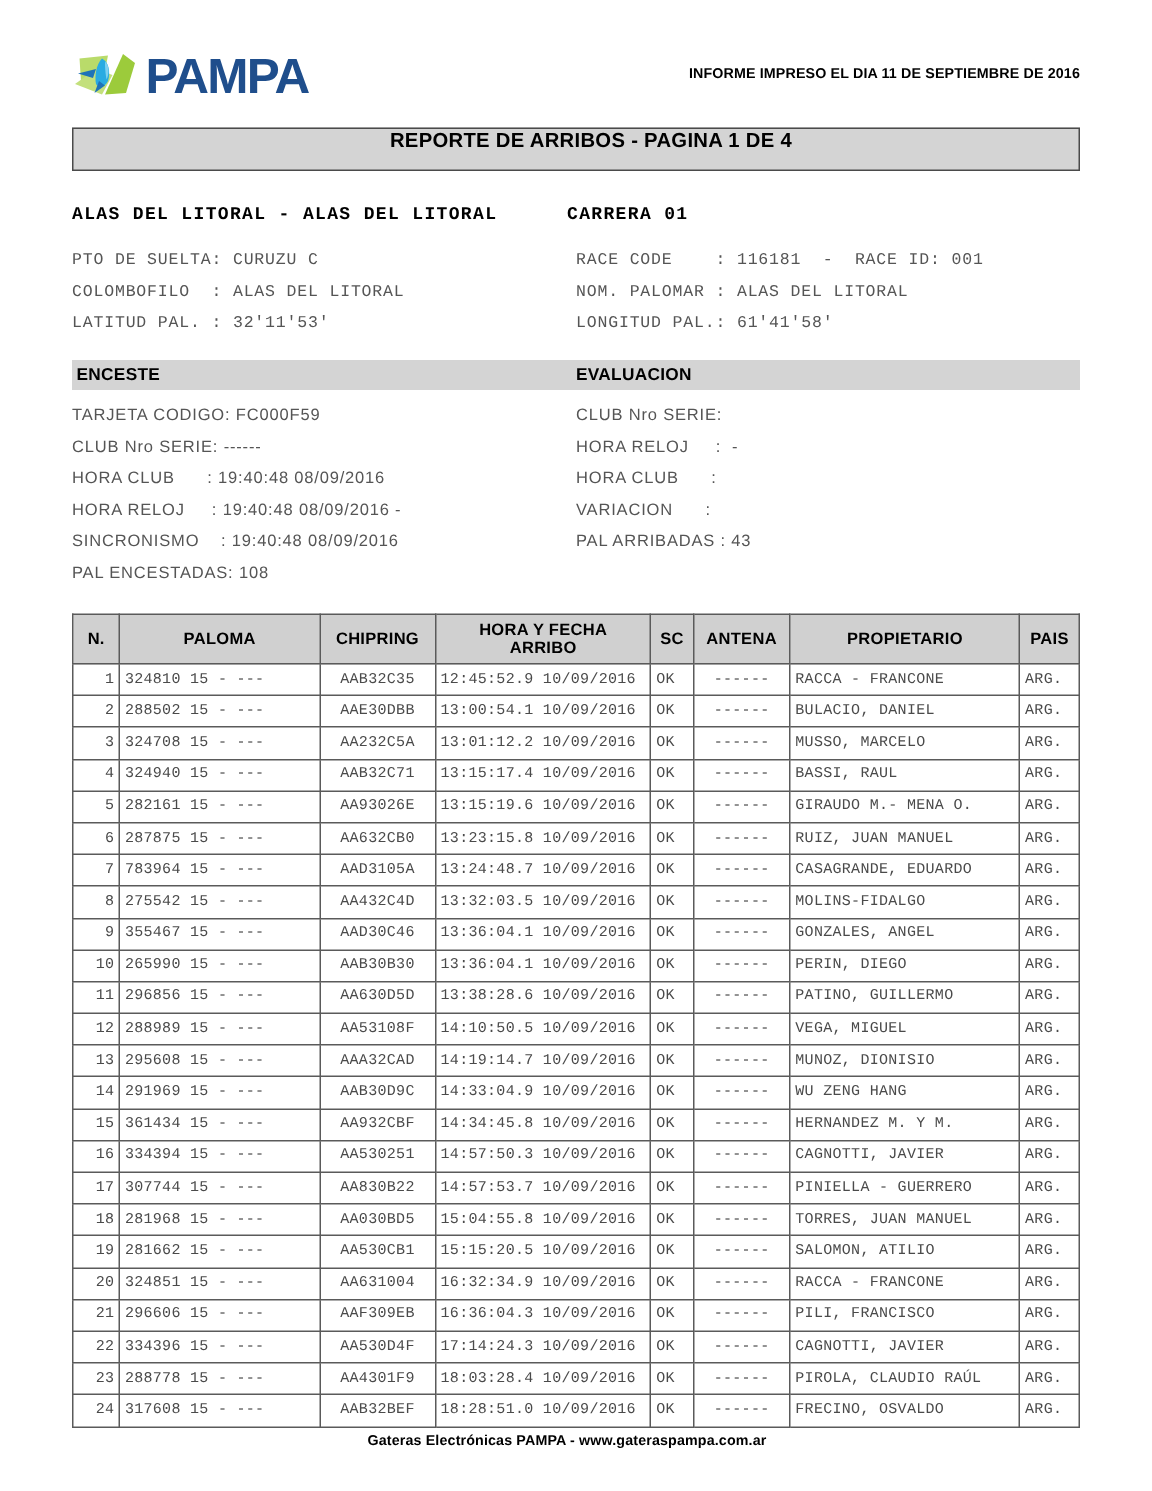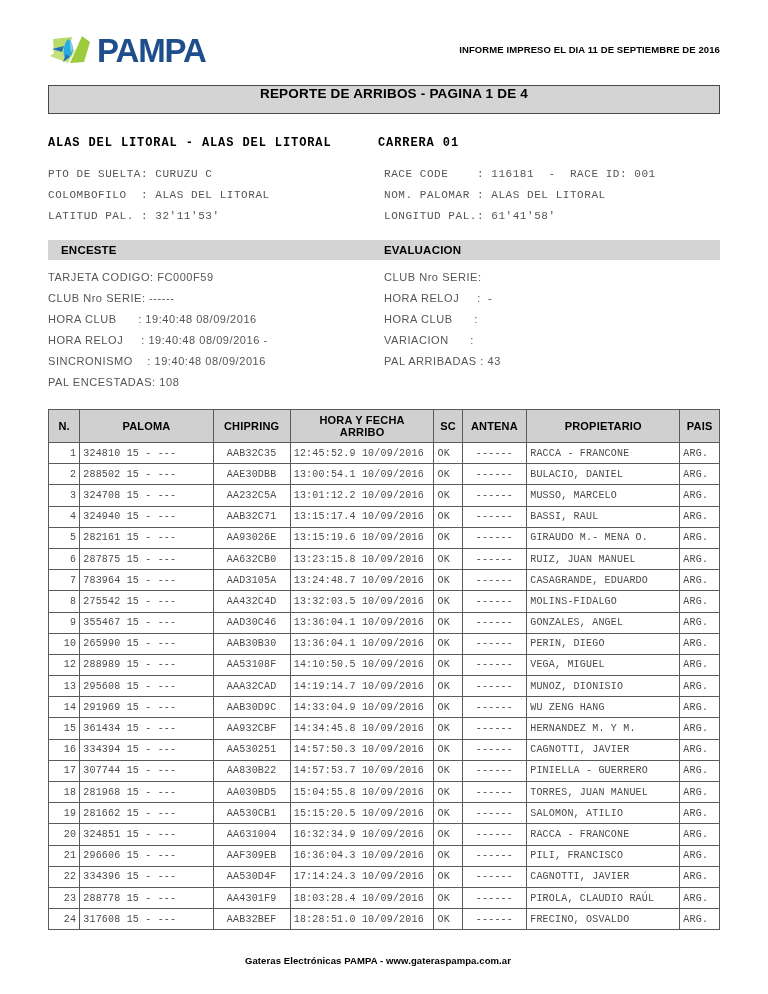--- a/index.html
+++ b/index.html
@@ -105,21 +105,21 @@
     display: flex;
     align-items: center;
   }
   .section-bar .sb-left,
   .section-bar .sb-right {
     font-family: "Liberation Sans", sans-serif;
     font-size: 11.5px;
     font-weight: bold;
     letter-spacing: 0.2px;
   }
-  .section-bar .sb-left { width: 50%; padding-left: 13px; box-sizing: border-box; }
+  .section-bar .sb-left { width: 50%; padding-left: 3px; box-sizing: border-box; }
 
   .eval-grid {
     display: flex;
     margin-top: 7px;
   }
   .eval-col { width: 50%; }
 
   
   table.arrivals {
     margin-top: 16px;
@@ -371,20 +371,30 @@
           <td class="c-num">10</td>
           <td class="c-paloma">265990 15 - ---</td>
           <td class="c-chip">AAB30B30</td>
           <td class="c-hora">13:36:04.1 10/09/2016</td>
           <td class="c-sc">OK</td>
           <td class="c-antena">------</td>
           <td class="c-prop">PERIN, DIEGO</td>
           <td class="c-pais">ARG.</td>
         </tr>
         <tr>
+          <td class="c-num">11</td>
+          <td class="c-paloma">296856 15 - ---</td>
+          <td class="c-chip">AA630D5D</td>
+          <td class="c-hora">13:38:28.6 10/09/2016</td>
+          <td class="c-sc">OK</td>
+          <td class="c-antena">------</td>
+          <td class="c-prop">PATINO, GUILLERMO</td>
+          <td class="c-pais">ARG.</td>
+        </tr>
+        <tr>
           <td class="c-num">12</td>
           <td class="c-paloma">288989 15 - ---</td>
           <td class="c-chip">AA53108F</td>
           <td class="c-hora">14:10:50.5 10/09/2016</td>
           <td class="c-sc">OK</td>
           <td class="c-antena">------</td>
           <td class="c-prop">VEGA, MIGUEL</td>
           <td class="c-pais">ARG.</td>
         </tr>
         <tr>

